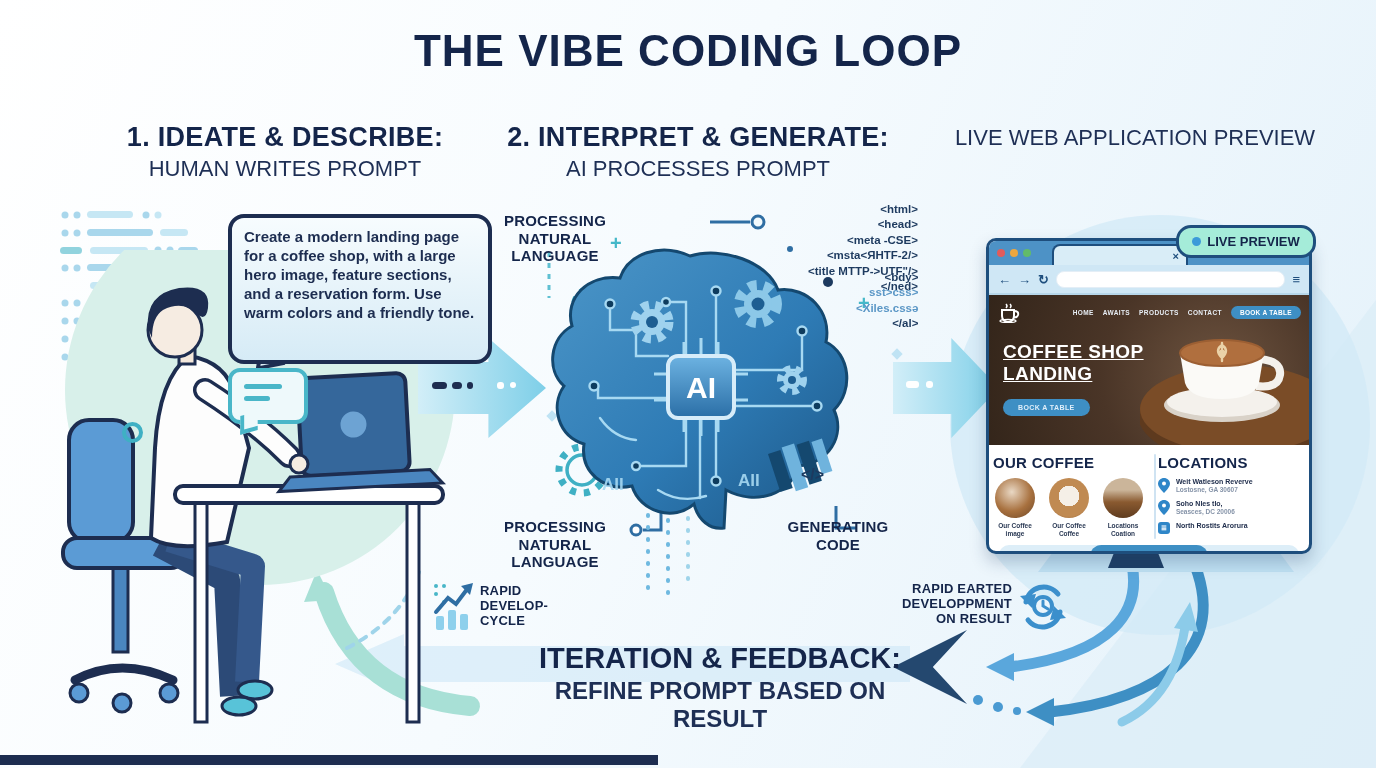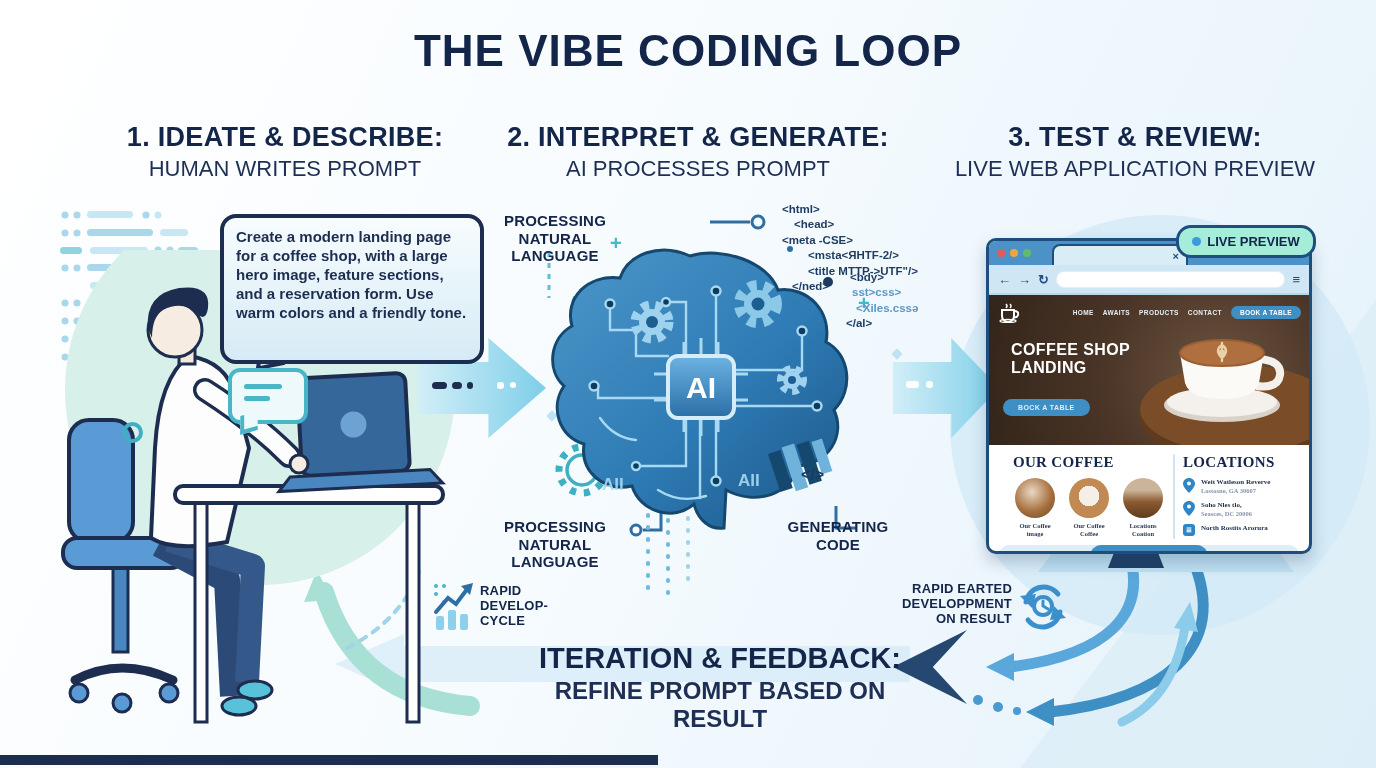--- a/index.html
+++ b/index.html
@@ -20,21 +20,21 @@
   
   .main-title{left:0;top:26px;width:1376px;text-align:center;font-size:44px;
     font-weight:800;letter-spacing:1px;color:#14254a;z-index:3;}
   .step-head{z-index:3;text-align:center;}
   .step-title{font-size:27px;font-weight:800;letter-spacing:.3px;color:#14254a;}
   .step-sub{font-size:22px;font-weight:500;color:#1e2f55;margin-top:3px;}
   .sh1{left:85px;top:122px;width:400px;}
   .sh2{left:498px;top:122px;width:400px;}
   .sh3{left:918px;top:122px;width:434px;}
   
-  .bubble{left:220px;top:214px;width:232px;min-height:122px;z-index:4;
+  .bubble{left:228px;top:214px;width:232px;min-height:122px;z-index:4;
     background:linear-gradient(180deg,#f7fcfe,#d6ebf6);
     border:4px solid #1d2d50;border-radius:16px;padding:10px 12px;
     font-size:15px;font-weight:600;line-height:1.26;color:#1d2d50;}
   .bubble-tail{left:258px;top:340px;width:24px;height:24px;background:#dcedf6;z-index:3;
     border-left:4px solid #1d2d50;border-bottom:4px solid #1d2d50;
     transform:skewX(-18deg) rotate(-12deg);}
   .chat-mini{left:228px;top:368px;width:72px;height:48px;z-index:4;
     background:#eef9fb;border:4px solid #49b6c8;border-radius:12px;}
   .chat-mini .l1,.chat-mini .l2{position:absolute;height:5px;border-radius:3px;background:#49b6c8;}
   .chat-mini .l1{left:12px;top:12px;width:38px;}
@@ -45,21 +45,21 @@
   .flow-arrow{background:linear-gradient(90deg,#d2eef8,#7ecfe8);z-index:2;
     clip-path:polygon(0 24%,55% 24%,55% 0,100% 50%,55% 100%,55% 76%,0 76%);}
   .fa1{left:418px;top:338px;width:128px;height:100px;}
   .fa2{left:893px;top:338px;width:106px;height:100px;}
   .dash{position:absolute;border-radius:4px;background:#1d2d50;z-index:3;}
   .wdot{position:absolute;border-radius:3px;background:#fff;z-index:3;}
   .sq{position:absolute;background:#bfe3f4;transform:rotate(45deg);z-index:2;}
   
   .ai-label{z-index:4;text-align:center;font-size:15px;font-weight:800;line-height:1.18;color:#14254a;letter-spacing:.2px;}
   .code{z-index:4;font-size:11.5px;font-weight:700;color:#1d3a5f;line-height:1.34;}
-  .code .ln{display:block;}
+  .code .ln{display:block;text-align:right;}
   .code .c-blue{color:#5b97c6;}
   .code-icon{left:801px;top:466px;z-index:4;font-size:16px;font-weight:800;color:#1d3a5f;}
   .plus{z-index:4;font-size:20px;font-weight:800;color:#45b8c9;}
   .ring{left:122px;top:422px;width:13px;height:13px;border:4px solid #3fb0c4;border-radius:50%;z-index:3;}
   
   .navy-chevron{left:872px;top:630px;width:95px;height:74px;background:#24486f;z-index:2;
     clip-path:polygon(100% 0,22% 50%,100% 100%,64% 50%);}
   .iter{left:518px;top:642px;width:404px;text-align:center;z-index:3;}
   .iter-title{font-size:29px;font-weight:800;color:#14254a;}
   .iter-sub{font-size:24px;font-weight:600;color:#1e2f55;margin-top:2px;}
@@ -78,24 +78,24 @@
   .urlbar{flex:1;height:15px;background:#fff;border-radius:8px;border:1px solid #e4eef6;}
   .badge{left:1176px;top:225px;width:134px;height:27px;z-index:5;background:#a5ecd9;border:3px solid #1e4e7d;
     border-radius:15px;display:flex;align-items:center;justify-content:center;gap:6px;
     font-size:13px;font-weight:800;color:#14254a;}
   .badge-dot{width:9px;height:9px;border-radius:50%;background:#3b9ad9;}
   .b-hero{height:150px;position:relative;flex:none;color:#fff;overflow:hidden;
     background:radial-gradient(circle at 72% 55%,#6e5440 0%,#4a3527 48%,#33251a 100%);}
   .h-nav{position:absolute;top:11px;right:8px;display:flex;align-items:center;gap:9px;}
   .h-link{font-size:6.5px;letter-spacing:.4px;color:#e7edf4;font-weight:700;}
   .h-btn{background:#3e8fc4;color:#fff;font-size:6.5px;font-weight:700;border-radius:9px;padding:3px 9px;letter-spacing:.3px;}
-  .h-title{position:absolute;left:22px;top:46px;font-size:16px;font-weight:800;line-height:1.15;letter-spacing:.4px;}
+  .h-title{position:absolute;left:14px;top:46px;font-size:19px;font-weight:800;line-height:1.15;letter-spacing:.4px;text-decoration:underline;}
   .h-cta{position:absolute;left:14px;top:104px;background:#3e8fc4;color:#dfeefa;font-size:7px;font-weight:700;
     border-radius:11px;padding:5px 15px;letter-spacing:.4px;}
-  .b-content{display:flex;gap:8px;padding:9px 24px 4px;flex:none;font-family:Liberation Serif, serif;}
+  .b-content{display:flex;gap:2px;padding:9px 4px 4px;flex:none;}
   .col-coffee{flex:1.08;}
   .col-loc{flex:1;}
   .b-h3{font-size:15px;font-weight:800;color:#14254a;letter-spacing:.3px;}
   .coffee-row{display:flex;gap:10px;margin-top:7px;}
   .coffee-item{width:44px;text-align:center;}
   .coffee-pic{width:40px;height:40px;border-radius:50%;margin:0 auto;}
   .cp1{background:radial-gradient(circle at 42% 35%,#e9d8c4,#a8713f 55%,#6b4526);}
   .cp2{background:radial-gradient(circle at 50% 45%,#f5efe7 0 34%,#c08a52 35% 68%,#7a4c27);}
   .cp3{background:linear-gradient(180deg,#cbb59a 0 30%,#8a5a30 60%,#5f3c1f);}
   .coffee-cap{font-size:6.5px;font-weight:700;color:#2b3a55;margin-top:4px;line-height:1.3;}
@@ -159,21 +159,20 @@
   <div class="abs main-title">THE VIBE CODING LOOP</div>
   <div class="abs step-head sh1">
     <div class="step-title">1. IDEATE &amp; DESCRIBE:</div>
     <div class="step-sub">HUMAN WRITES PROMPT</div>
   </div>
   <div class="abs step-head sh2">
     <div class="step-title">2. INTERPRET &amp; GENERATE:</div>
     <div class="step-sub">AI PROCESSES PROMPT</div>
   </div>
   <div class="abs step-head sh3">
-    <div class="step-title">3. TEST &amp; REVIEW:</div>
     <div class="step-sub">LIVE WEB APPLICATION PREVIEW</div>
   </div>
 
   <svg class="abs" style="left:60px;top:208px;z-index:2;" width="200" height="180" viewBox="0 0 200 180">
     <g fill="#a9d7ec">
       <circle cx="5" cy="7" r="3.5"></circle>
         <circle cx="17" cy="7" r="3.5"></circle>
         <rect x="27" y="3" width="46" height="7" rx="3.5" fill="#c6e7f4"></rect>
         <circle cx="86" cy="7" r="3.5"></circle>
         <circle cx="98" cy="7" r="3.5" fill="#c6e7f4"></circle>

